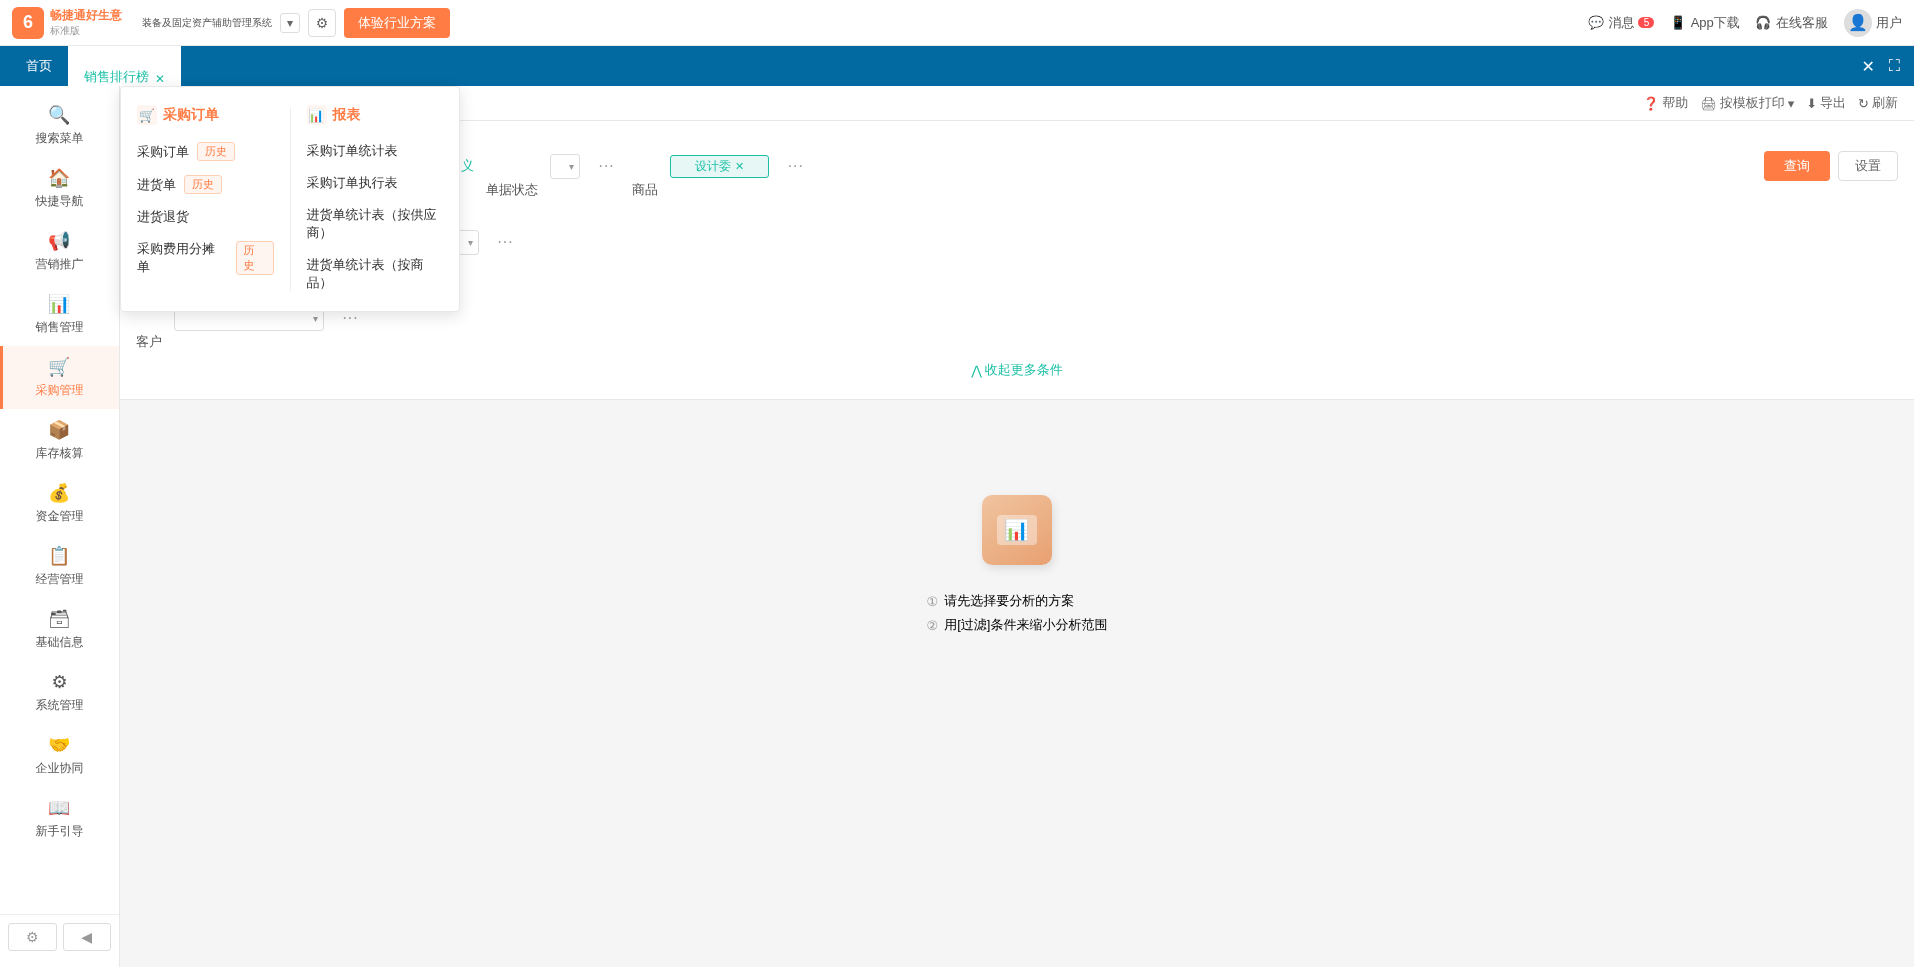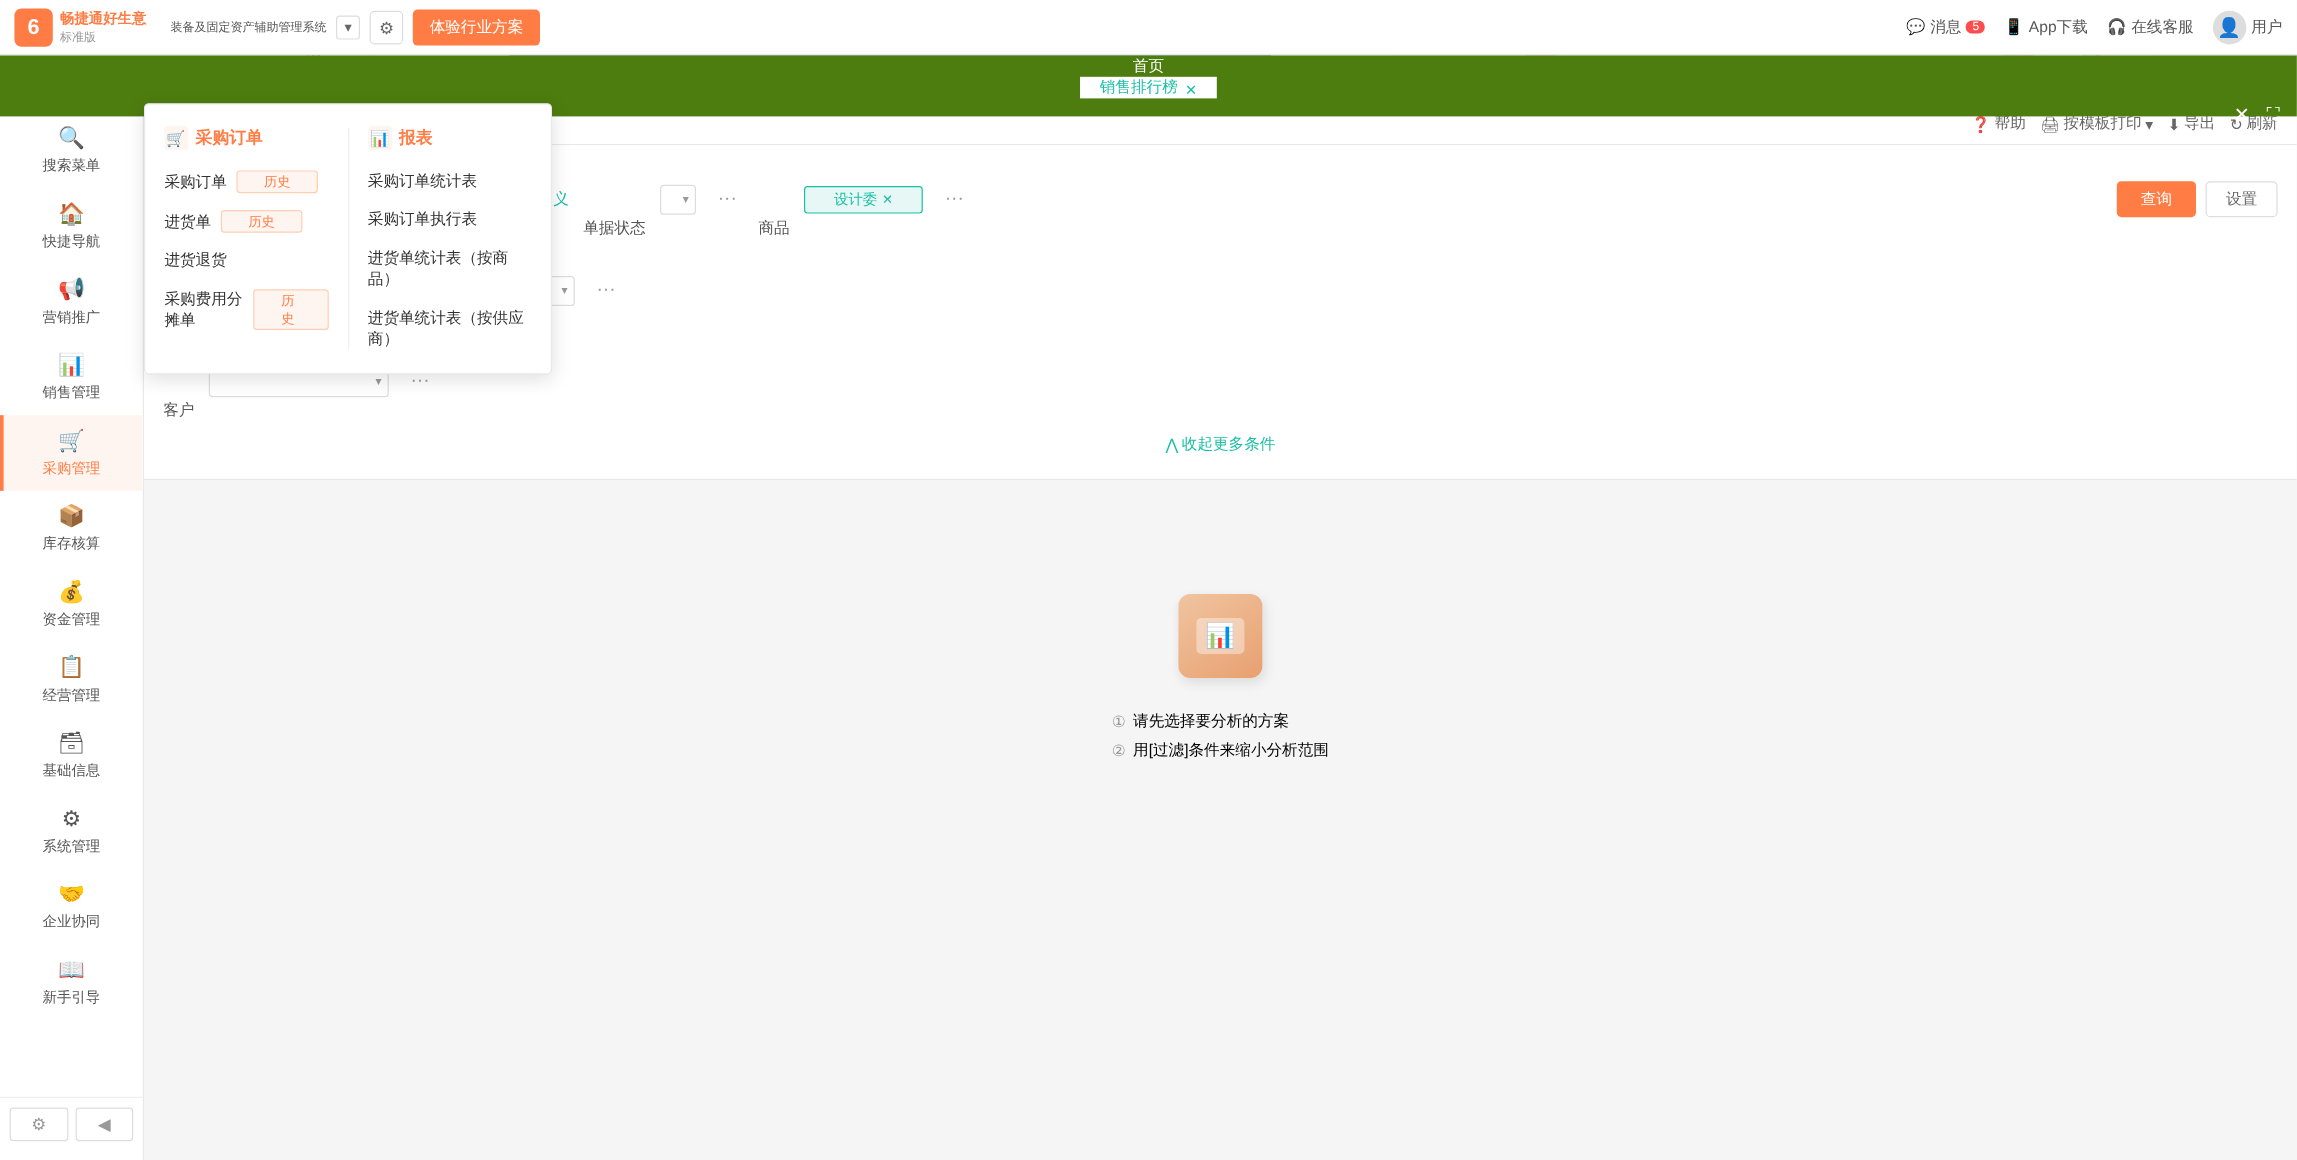--- a/index.html
+++ b/index.html
@@ -86,29 +86,28 @@
     .avatar-circle {
       width: 28px; height: 28px;
       background: #ddd;
       border-radius: 50%;
       display: flex; align-items: center; justify-content: center;
       color: #999; font-size: 16px;
     }
 
     
     .tab-bar {
-      height: 51px;
-      background: #4d7c0f;
+      height: 40px;
+      background: #0369a1;
       display: flex;
       align-items: center;
       padding: 0 10px;
       position: fixed;
       top: 46px; left: 0; right: 0;
       z-index: 99;
-      flex-direction: column;
     }
     .tab-item {
       padding: 0 16px;
       height: 40px;
       display: flex; align-items: center;
       color: #fff;
       font-size: 13px;
       cursor: pointer;
       gap: 6px;
     }
@@ -358,21 +357,21 @@
       cursor: pointer;
       color: #333;
       font-size: 13px;
       border-radius: 3px;
     }
     .history-tag {
       background: #fff5f0;
       border: 1px solid #ffcfb3;
       color: #ff7d45;
       border-radius: 3px;
-      padding: 1px 22px;
+      padding: 1px 7px;
       font-size: 11px;
     }
 
     
     .select-wrapper {
       position: relative;
       display: inline-flex;
       align-items: center;
     }
     .select-wrapper select { padding-right: 20px; }
@@ -678,20 +677,20 @@
         <div class="dropdown-col-icon">📊</div>
         <span>报表</span>
       </div>
       <div class="dropdown-item">
         <span>采购订单统计表</span>
       </div>
       <div class="dropdown-item">
         <span>采购订单执行表</span>
       </div>
       <div class="dropdown-item">
+        <span>进货单统计表（按供应商）</span>
+      </div>
+      <div class="dropdown-item">
         <span>进货单统计表（按商品）</span>
       </div>
-      <div class="dropdown-item">
-        <span>进货单统计表（按供应商）</span>
-      </div>
     </div>
   </div>
 </div>
 
 </body></html>

